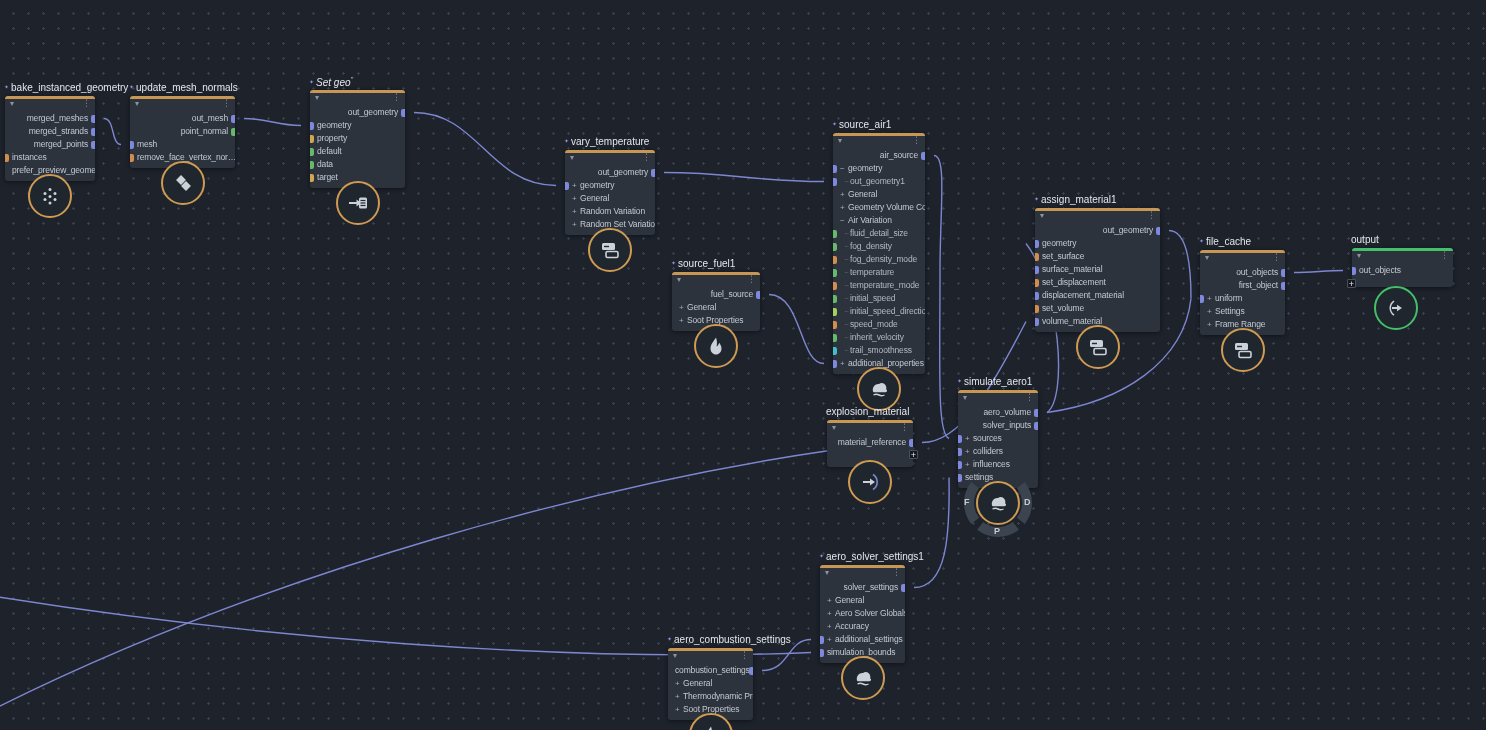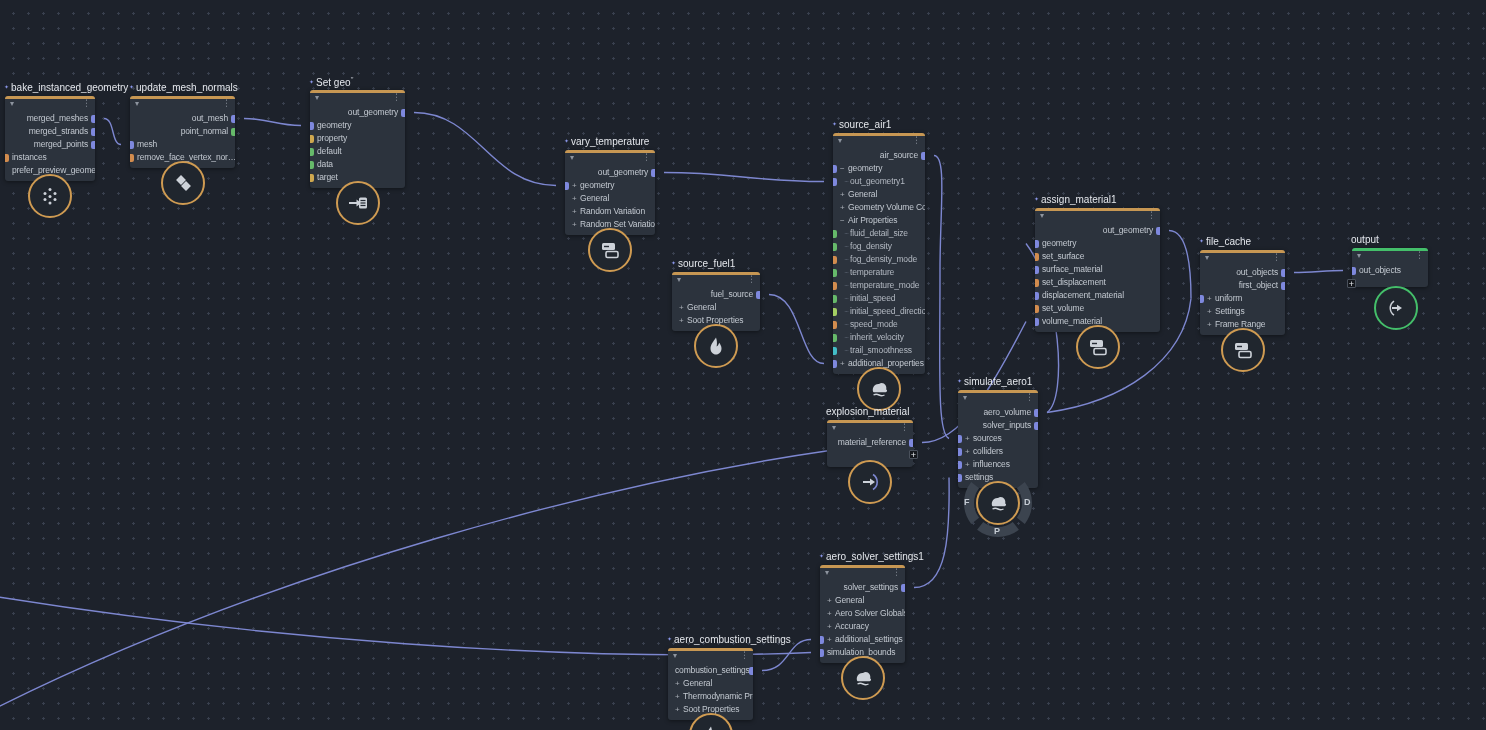--- a/index.html
+++ b/index.html
@@ -26,21 +26,21 @@
     position:absolute;z-index:3;background:#2c333d;border-radius:3px;
     box-shadow:0 1px 4px rgba(0,0,0,.45);
   }
   .node .bar-top{position:absolute;left:0;top:0;right:0;height:3px;border-radius:3px 3px 0 0;background:#c79753;}
   .node.green .bar-top{background:#44bf6a;}
   .title{
     position:absolute;top:-14px;left:-1px;white-space:nowrap;font-size:10px;color:#e4e7ec;
   }
   .title .mk{color:#8a96e8;font-size:6px;vertical-align:2px;margin-right:2px;}
   .title .sup{font-size:7px;vertical-align:4px;color:#c9ced6;}
-  .title.it .tt{}
+  .title.it .tt{font-style:italic;}
   .hdr{position:relative;height:14px;padding-top:2px;}
   .hdr .tri{position:absolute;left:5px;top:3px;font-size:8px;color:#8d949e;line-height:10px;}
   .hdr .kebab{position:absolute;right:4px;top:2px;font-size:9px;color:#8d949e;line-height:11px;letter-spacing:0;}
   .rows{position:relative;}
   .row{
     position:relative;height:13px;line-height:13px;font-size:8.5px;letter-spacing:-.15px;
     color:#c3c9d1;white-space:nowrap;overflow:hidden;padding-left:7px;padding-right:7px;
   }
   .row.out{text-align:right;}
   .row.child{color:#b3b9c2;}
@@ -204,21 +204,21 @@
         <div class="hdr">
           <span class="tri">▾</span>
           <span class="kebab">⋮</span>
         </div>
         <div class="rows">
           <div class="row out"><span>air_source</span><span class="port pr" style="background: rgb(126, 136, 221);"></span></div>
           <div class="row"><span class="exp">−</span><span>geometry</span><span class="port pl fan" style="background: rgb(126, 136, 221);"></span></div>
           <div class="row child"><span class="dots">···</span><span>out_geometry1</span><span class="port pl" style="background: rgb(126, 136, 221);"></span></div>
           <div class="row"><span class="exp">+</span><span>General</span></div>
           <div class="row"><span class="exp">+</span><span>Geometry Volume Co…</span></div>
-          <div class="row"><span class="exp">−</span><span>Air Properties</span></div>
+          <div class="row"><span class="exp">−</span><span>Air Variation</span></div>
           <div class="row child"><span class="dots">···</span><span>fluid_detail_size</span><span class="port pl" style="background: rgb(102, 185, 106);"></span></div>
           <div class="row child"><span class="dots">···</span><span>fog_density</span><span class="port pl" style="background: rgb(102, 185, 106);"></span></div>
           <div class="row child"><span class="dots">···</span><span>fog_density_mode</span><span class="port pl" style="background: rgb(210, 140, 78);"></span></div>
           <div class="row child"><span class="dots">···</span><span>temperature</span><span class="port pl" style="background: rgb(102, 185, 106);"></span></div>
           <div class="row child"><span class="dots">···</span><span>temperature_mode</span><span class="port pl" style="background: rgb(210, 140, 78);"></span></div>
           <div class="row child"><span class="dots">···</span><span>initial_speed</span><span class="port pl" style="background: rgb(102, 185, 106);"></span></div>
           <div class="row child"><span class="dots">···</span><span>initial_speed_direction</span><span class="port pl" style="background: rgb(164, 207, 99);"></span></div>
           <div class="row child"><span class="dots">···</span><span>speed_mode</span><span class="port pl" style="background: rgb(210, 140, 78);"></span></div>
           <div class="row child"><span class="dots">···</span><span>inherit_velocity</span><span class="port pl" style="background: rgb(102, 185, 106);"></span></div>
           <div class="row child"><span class="dots">···</span><span>trail_smoothness</span><span class="port pl" style="background: rgb(67, 189, 199);"></span></div>
@@ -271,21 +271,21 @@
           <div class="row"><span class="exp">+</span><span>Frame Range</span></div>
         </div>
         <div class="icon" style="left: 20.5px; top: 78px;">
           <svg width="24" height="24">
             <rect x="4" y="5" width="13" height="7" rx="1.5" fill="#cdd2d9"></rect>
             <line x1="6" y1="8.5" x2="11" y2="8.5" stroke="#262c35" stroke-width="1.4"></line>
             <rect x="8" y="13.5" width="12" height="6" rx="1.5" fill="none" stroke="#cdd2d9" stroke-width="1.6"></rect>
           </svg>
         </div>
       </div>
-      <div class="node green" style="left: 1352px; top: 248px; width: 76px; height: 39px;">
+      <div class="node green" style="left: 1352px; top: 248px; width: 101px; height: 39px;">
         <div class="bar-top"></div>
         <div class="title"><span class="tt">output</span></div>
         <div class="hdr">
           <span class="tri">▾</span>
           <span class="kebab">⋮</span>
         </div>
         <div class="rows">
           <div class="row"><span>out_objects</span><span class="port pl" style="background: rgb(126, 136, 221);"></span></div>
         </div>
         <div class="icon green" style="left: 22px; top: 38px;">

